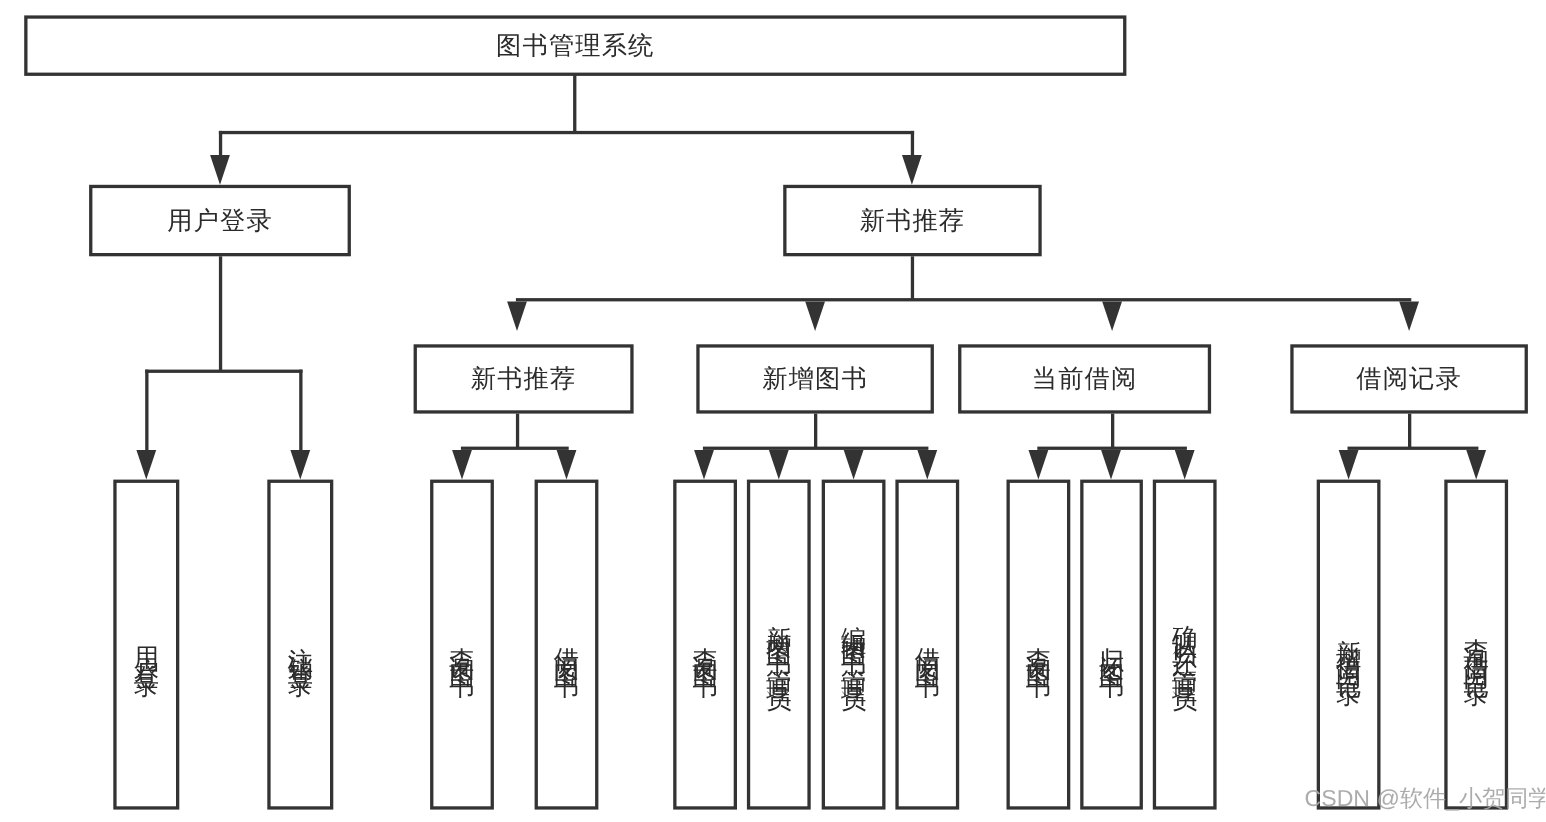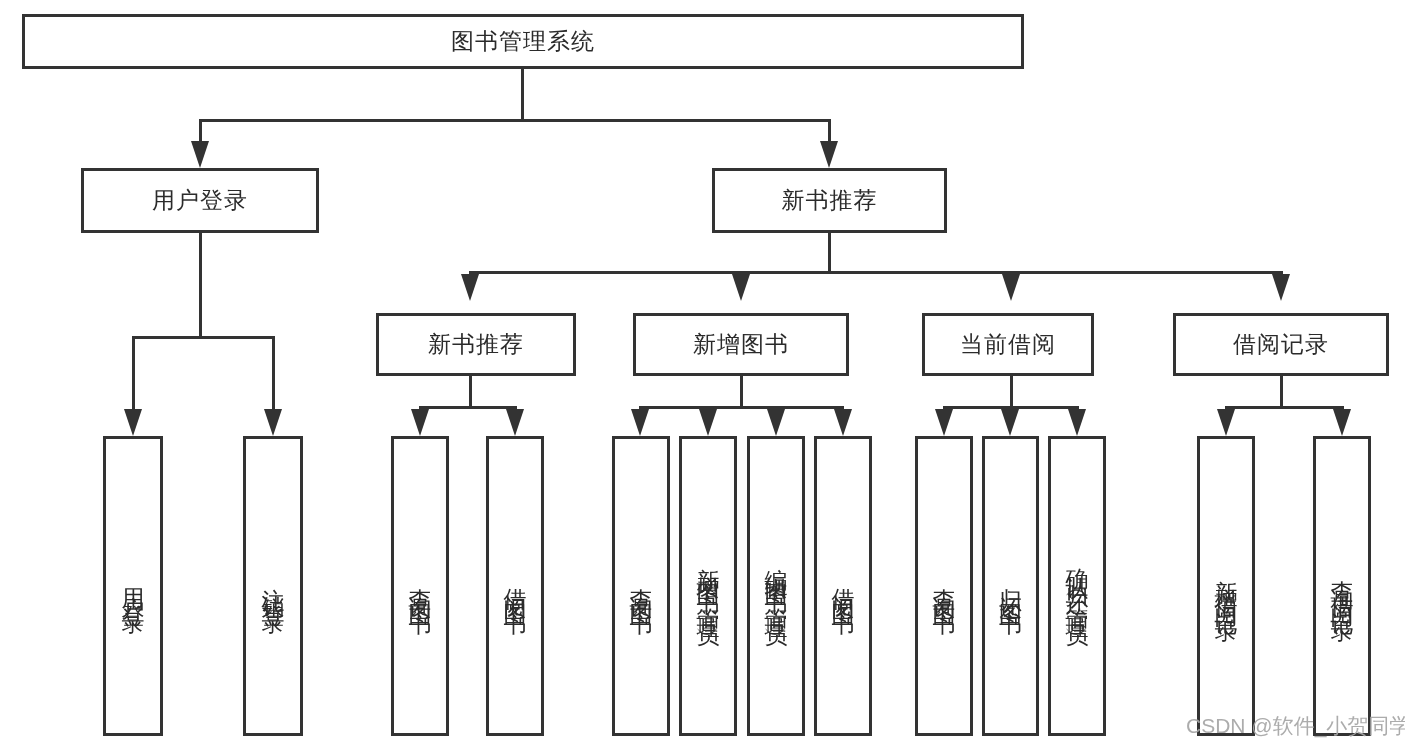--- a/index.html
+++ b/index.html
@@ -73,21 +73,21 @@
   <div class="box h" style="left:712px;top:168px;width:235px;height:65px">
     <span>新书推荐</span>
   </div>
 
   <div class="box h" style="left:376px;top:313px;width:200px;height:63px">
     <span>新书推荐</span>
   </div>
   <div class="box h" style="left:633px;top:313px;width:216px;height:63px">
     <span>新增图书</span>
   </div>
-  <div class="box h" style="left:922px;top:313px;width:172px;height:63px">
+  <div class="box h" style="left:871px;top:313px;width:230px;height:63px">
     <span>当前借阅</span>
   </div>
   <div class="box h" style="left:1173px;top:313px;width:216px;height:63px">
     <span>借阅记录</span>
   </div>
 
   <div class="box v" style="left:103px;top:436px;width:60px;height:300px">
     <span class="vtext">用户登录</span>
   </div>
   <div class="box v" style="left:243px;top:436px;width:60px;height:300px">

